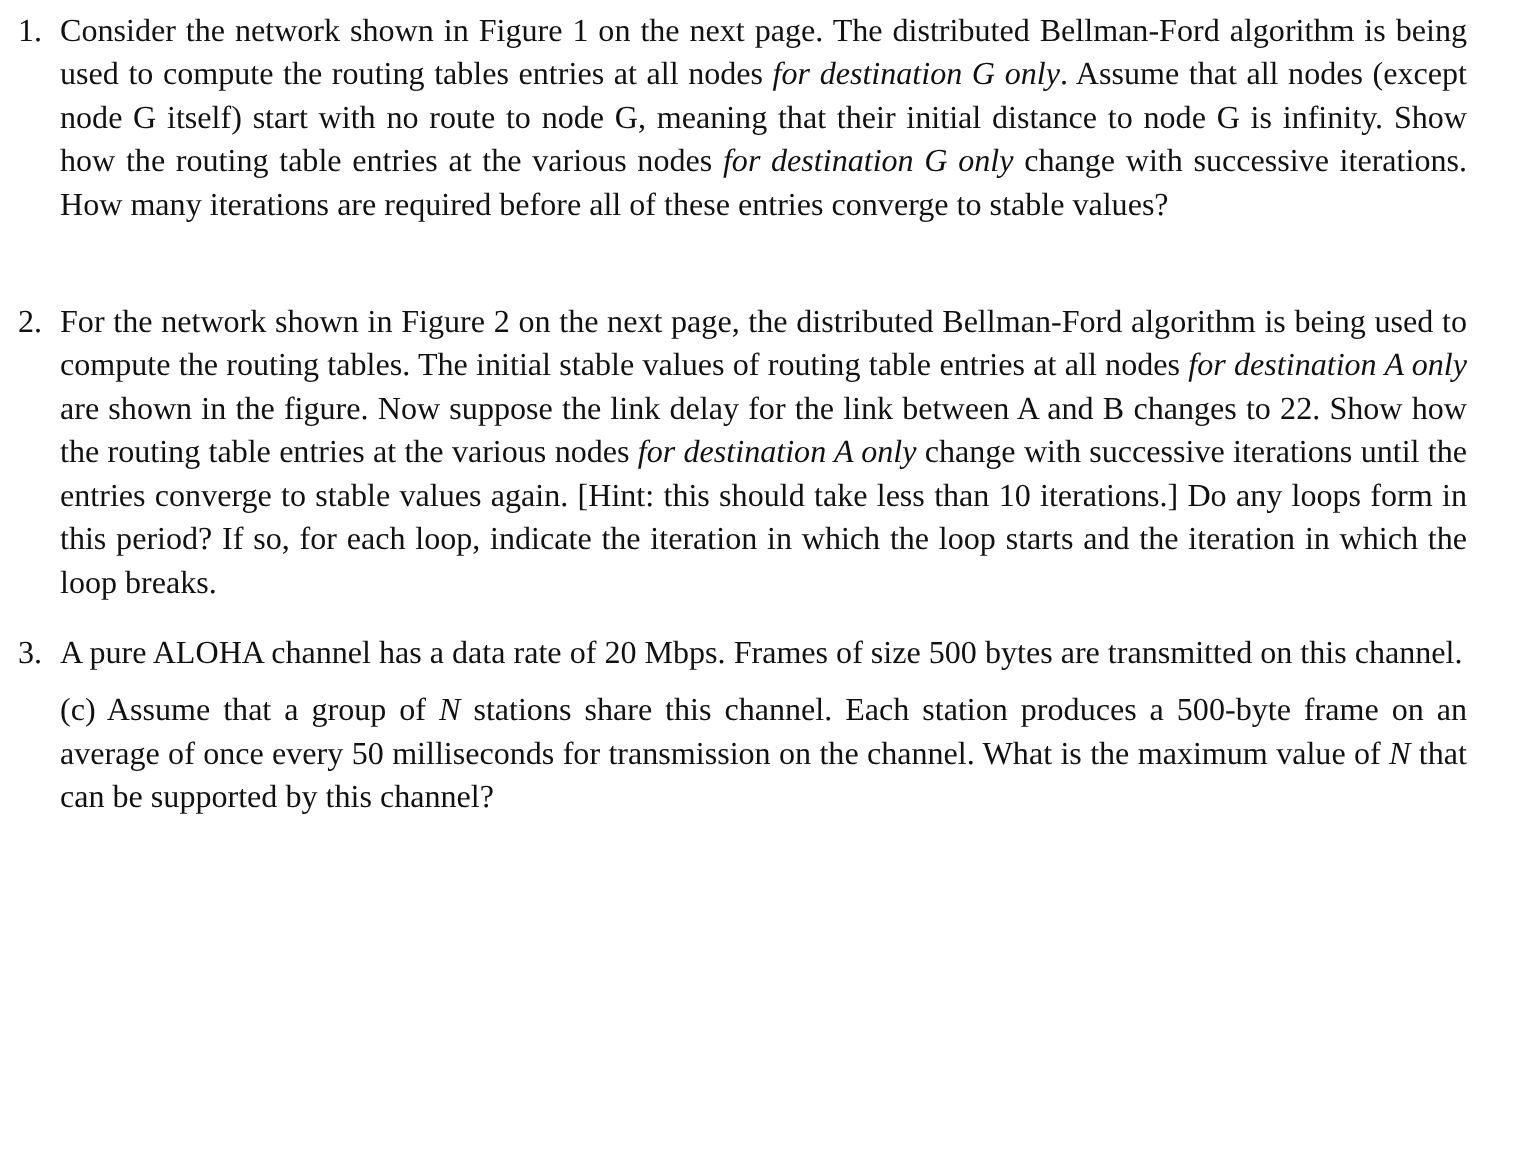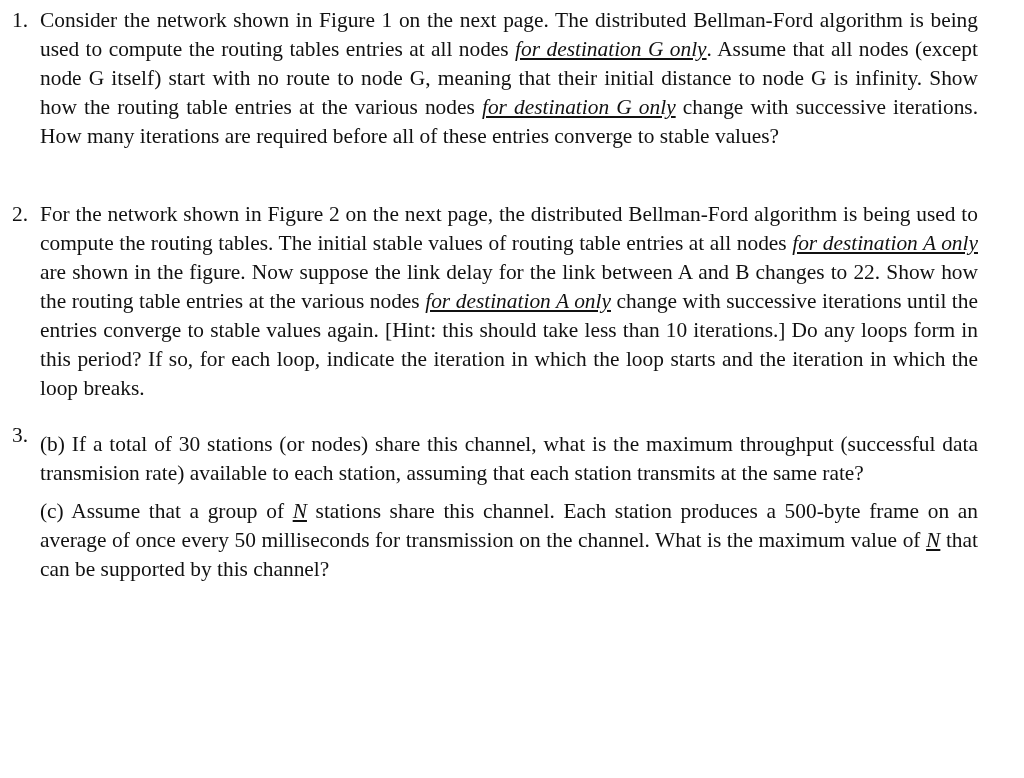--- a/index.html
+++ b/index.html
@@ -40,21 +40,20 @@
       margin: 0;
     }
     .qtext p.sub {
       margin-top: 9px;
     }
     .qtext p.first-sub {
       margin-top: 9px;
     }
     em, i {
       font-style: italic;
-      text-decoration: underline;
     }
     #q1 { top: 6px; }
     #q2 { top: 200px; }
     #q3 { top: 421px; }
   </style>
 </head>
 <body>
 
 <div class="page">
 
@@ -68,18 +67,18 @@
   <div class="question" id="q2">
     <span class="qnum">2.</span>
     <div class="qtext">
       <p><span>For the network shown in Figure 2 on the next page, the distributed Bellman-Ford algorithm is being used to compute the routing tables. The initial stable values of routing table entries at all nodes </span><em>for destination A only</em><span> are shown in the figure. Now suppose the link delay for the link between A and B changes to 22. Show how the routing table entries at the various nodes </span><em>for destination A only</em><span> change with successive iterations until the entries converge to stable values again. [Hint: this should take less than 10 iterations.] Do any loops form in this period? If so, for each loop, indicate the iteration in which the loop starts and the iteration in which the loop breaks.</span></p>
     </div>
   </div>
 
   <div class="question" id="q3">
     <span class="qnum">3.</span>
     <div class="qtext">
-      <p class="sub">(b) If a total of 30 stations (or nodes) share this channel, what is the maximum throughput (successful data transmision rate) available to each station, assuming that each station transmits at the same rate?</p>
+      <p>A pure ALOHA channel has a data rate of 20 Mbps. Frames of size 500 bytes are transmitted on this channel.</p>
       <p class="sub"><span>(c) Assume that a group of </span><i>N</i><span> stations share this channel. Each station produces a 500-byte frame on an average of once every 50 milliseconds for transmission on the channel. What is the maximum value of </span><i>N</i><span> that can be supported by this channel?</span></p>
     </div>
   </div>
 
 </div>
 
 </body></html>

